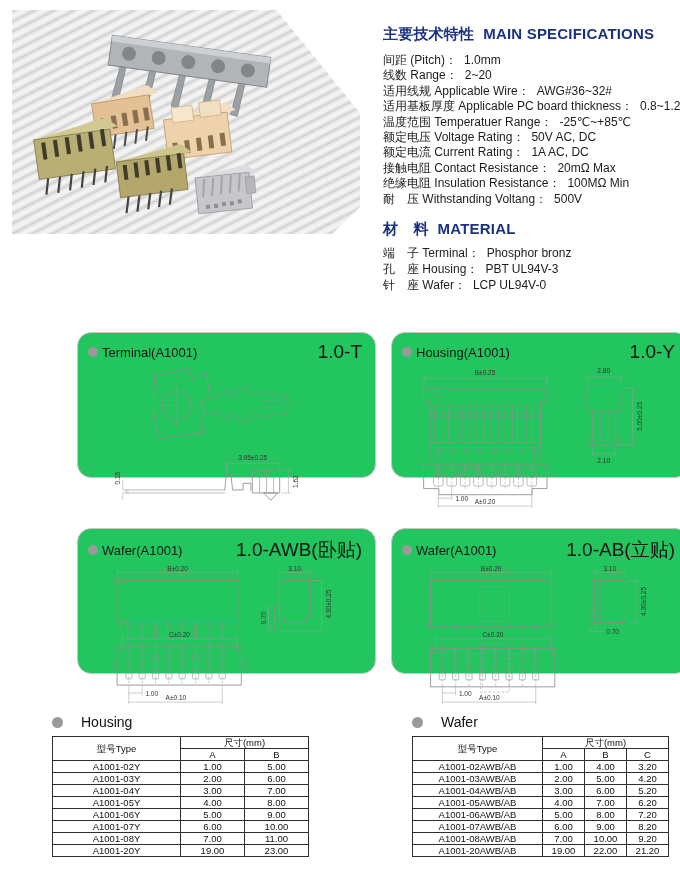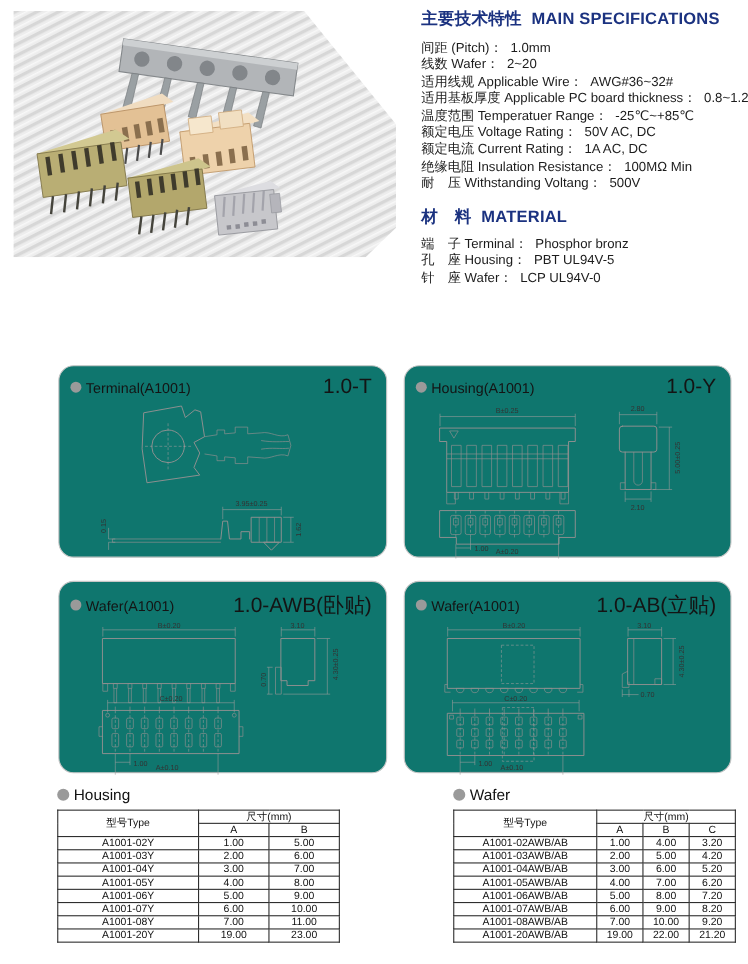--- a/index.html
+++ b/index.html
@@ -10,54 +10,54 @@
     font-family:"Liberation Sans","DejaVu Sans",sans-serif; color:#1b1b1b;
     overflow:hidden;
   }
   
   .photo{
     position:absolute; left:12px; top:10px; width:348px; height:224px;
     clip-path:polygon(0 0,76% 0,100% 46%,100% 88%,92% 100%,0 100%);
   }
   .photo svg{display:block;}
   
-  .specs{position:absolute; left:383px; top:8px; width:294px;}
+  .specs{position:absolute; left:383px; top:25px; width:294px;}
   .sec-title{font-size:15px; font-weight:bold; color:var(--navy); white-space:nowrap; letter-spacing:.2px;}
   .sec-title .en{margin-left:9px;}
   .spec-list{margin-top:9px;}
   .spec-row{font-size:12px; line-height:15.4px; white-space:nowrap; color:#1c1c1c;}
   .spec-row .val{margin-left:7px;}
   .material-title{margin-top:13px;}
   .material-list{margin-top:7px;}
   .material-list .spec-row{line-height:15.8px;}
   
   .panel{
-    position:absolute; width:299px; height:175px; background:#0f766e;
-    border:1px solid var(--panel-bd); border-radius:14px;
+    position:absolute; width:299px; height:146px; background:#22c55e;
+    border:1px solid var(--panel-bd); border-radius:14px;margin-left:24px;
   }
   #panel-terminal {left:53px;  top:332px;}
   #panel-housing  {left:367px; top:332px; width:298px;}
   #panel-wafer-awb{left:53px;  top:528px;}
   #panel-wafer-ab {left:367px; top:528px; width:298px;}
   .panel-head{display:flex; align-items:center; padding:8px 13px 0 10px;}
   .dot{width:10px; height:10px; border-radius:50%; background:#9a9a9a; margin-right:4px; flex:0 0 auto;}
   .panel-title{font-size:13px; color:#141414;}
   .panel-code{margin-left:auto; font-size:19px; color:#141414;}
   .panel svg{display:block; width:100%; height:150px;}
   
   svg .ln {fill:none; stroke:var(--ln); stroke-width:1; stroke-linejoin:round; stroke-linecap:round;}
   svg .fn {fill:none; stroke:var(--ln); stroke-width:.7; stroke-linejoin:round;}
   svg .ext{fill:none; stroke:#9e9e9e; stroke-width:.6;}
   svg .dsh{stroke-dasharray:3 2;}
   svg .dim{font-size:7.5px; fill:#333; stroke:none;}
   
   .tblock{position:absolute; width:256px;}
   #housing-block{left:52px;  top:714px;}
   #wafer-block  {left:412px; top:714px;}
-  .tbl-title{display:flex; align-items:center; font-size:14px; color:#111; margin-bottom:6px;}
+  .tbl-title{display:flex; align-items:center; font-size:14px; color:#111; margin-bottom:6px;gap:14px;}
   .tbl-title .dot{width:11px; height:11px;}
   table{border-collapse:collapse; width:100%; table-layout:fixed; background:#fff;}
   th,td{
     border:1px solid #2e2e2e; font-size:9.5px; font-weight:normal;
     text-align:center; vertical-align:middle; height:11px; line-height:11px; color:#111; padding:0;
   }
 </style>
 </head>
 <body>
 
@@ -186,35 +186,36 @@
     </g>
   </svg>
 </div>
 
 <div class="specs">
   <div class="sec-title">
     <span>主要技术特性</span><span class="en">MAIN SPECIFICATIONS</span>
   </div>
   <div class="spec-list">
     <div class="spec-row"><span>间距 (Pitch)：</span><span class="val">1.0mm</span></div>
-    <div class="spec-row"><span>线数 Wafer：</span><span class="val">2~20</span></div>
+    <div class="spec-row"><span>线数 Range：</span><span class="val">2~20</span></div>
     <div class="spec-row"><span>适用线规 Applicable Wire：</span><span class="val">AWG#36~32#</span></div>
     <div class="spec-row"><span>适用基板厚度 Applicable PC board thickness：</span><span class="val">0.8~1.2mm</span></div>
     <div class="spec-row"><span>温度范围 Temperatuer Range：</span><span class="val">-25℃~+85℃</span></div>
     <div class="spec-row"><span>额定电压 Voltage Rating：</span><span class="val">50V AC, DC</span></div>
     <div class="spec-row"><span>额定电流 Current Rating：</span><span class="val">1A AC, DC</span></div>
+    <div class="spec-row"><span>接触电阻 Contact Resistance：</span><span class="val">20mΩ  Max</span></div>
     <div class="spec-row"><span>绝缘电阻 Insulation Resistance：</span><span class="val">100MΩ  Min</span></div>
     <div class="spec-row"><span>耐　压 Withstanding Voltang：</span><span class="val">500V</span></div>
   </div>
   <div class="sec-title material-title">
     <span>材　料</span><span class="en">MATERIAL</span>
   </div>
   <div class="material-list">
     <div class="spec-row"><span>端　子 Terminal：</span><span class="val">Phosphor bronz</span></div>
-    <div class="spec-row"><span>孔　座 Housing：</span><span class="val">PBT UL94V-5</span></div>
+    <div class="spec-row"><span>孔　座 Housing：</span><span class="val">PBT UL94V-3</span></div>
     <div class="spec-row"><span>针　座 Wafer：</span><span class="val">LCP UL94V-0</span></div>
   </div>
 </div>
 
 <div class="panel" id="panel-terminal">
   <div class="panel-head">
     <span class="dot"></span>
     <span class="panel-title">Terminal(A1001)</span>
     <span class="panel-code">1.0-T</span>
   </div>

